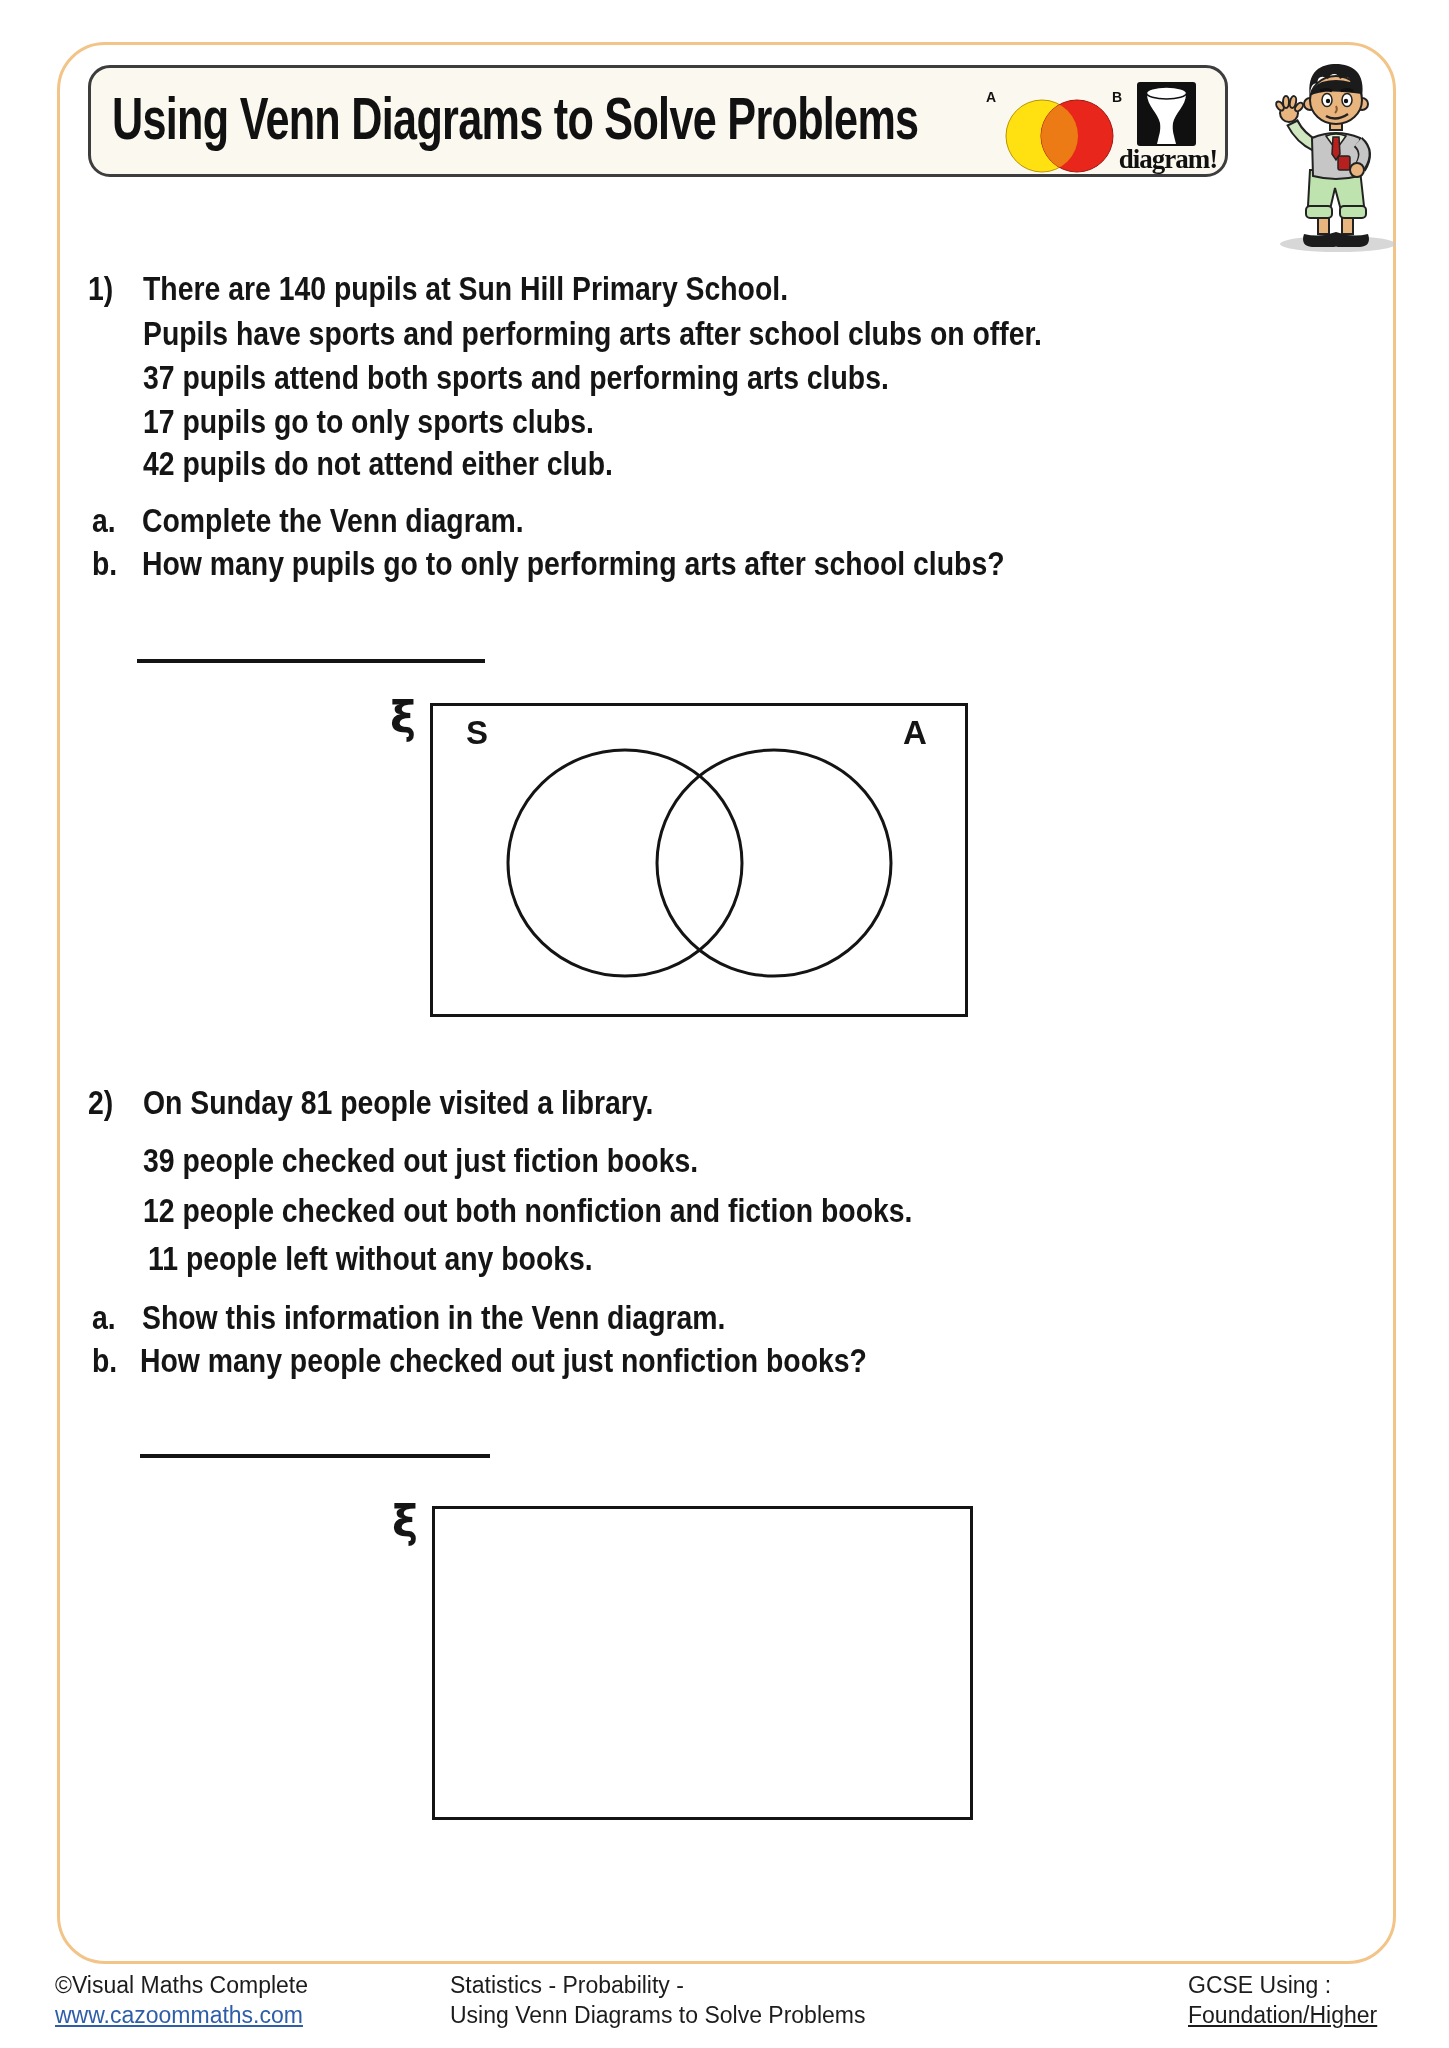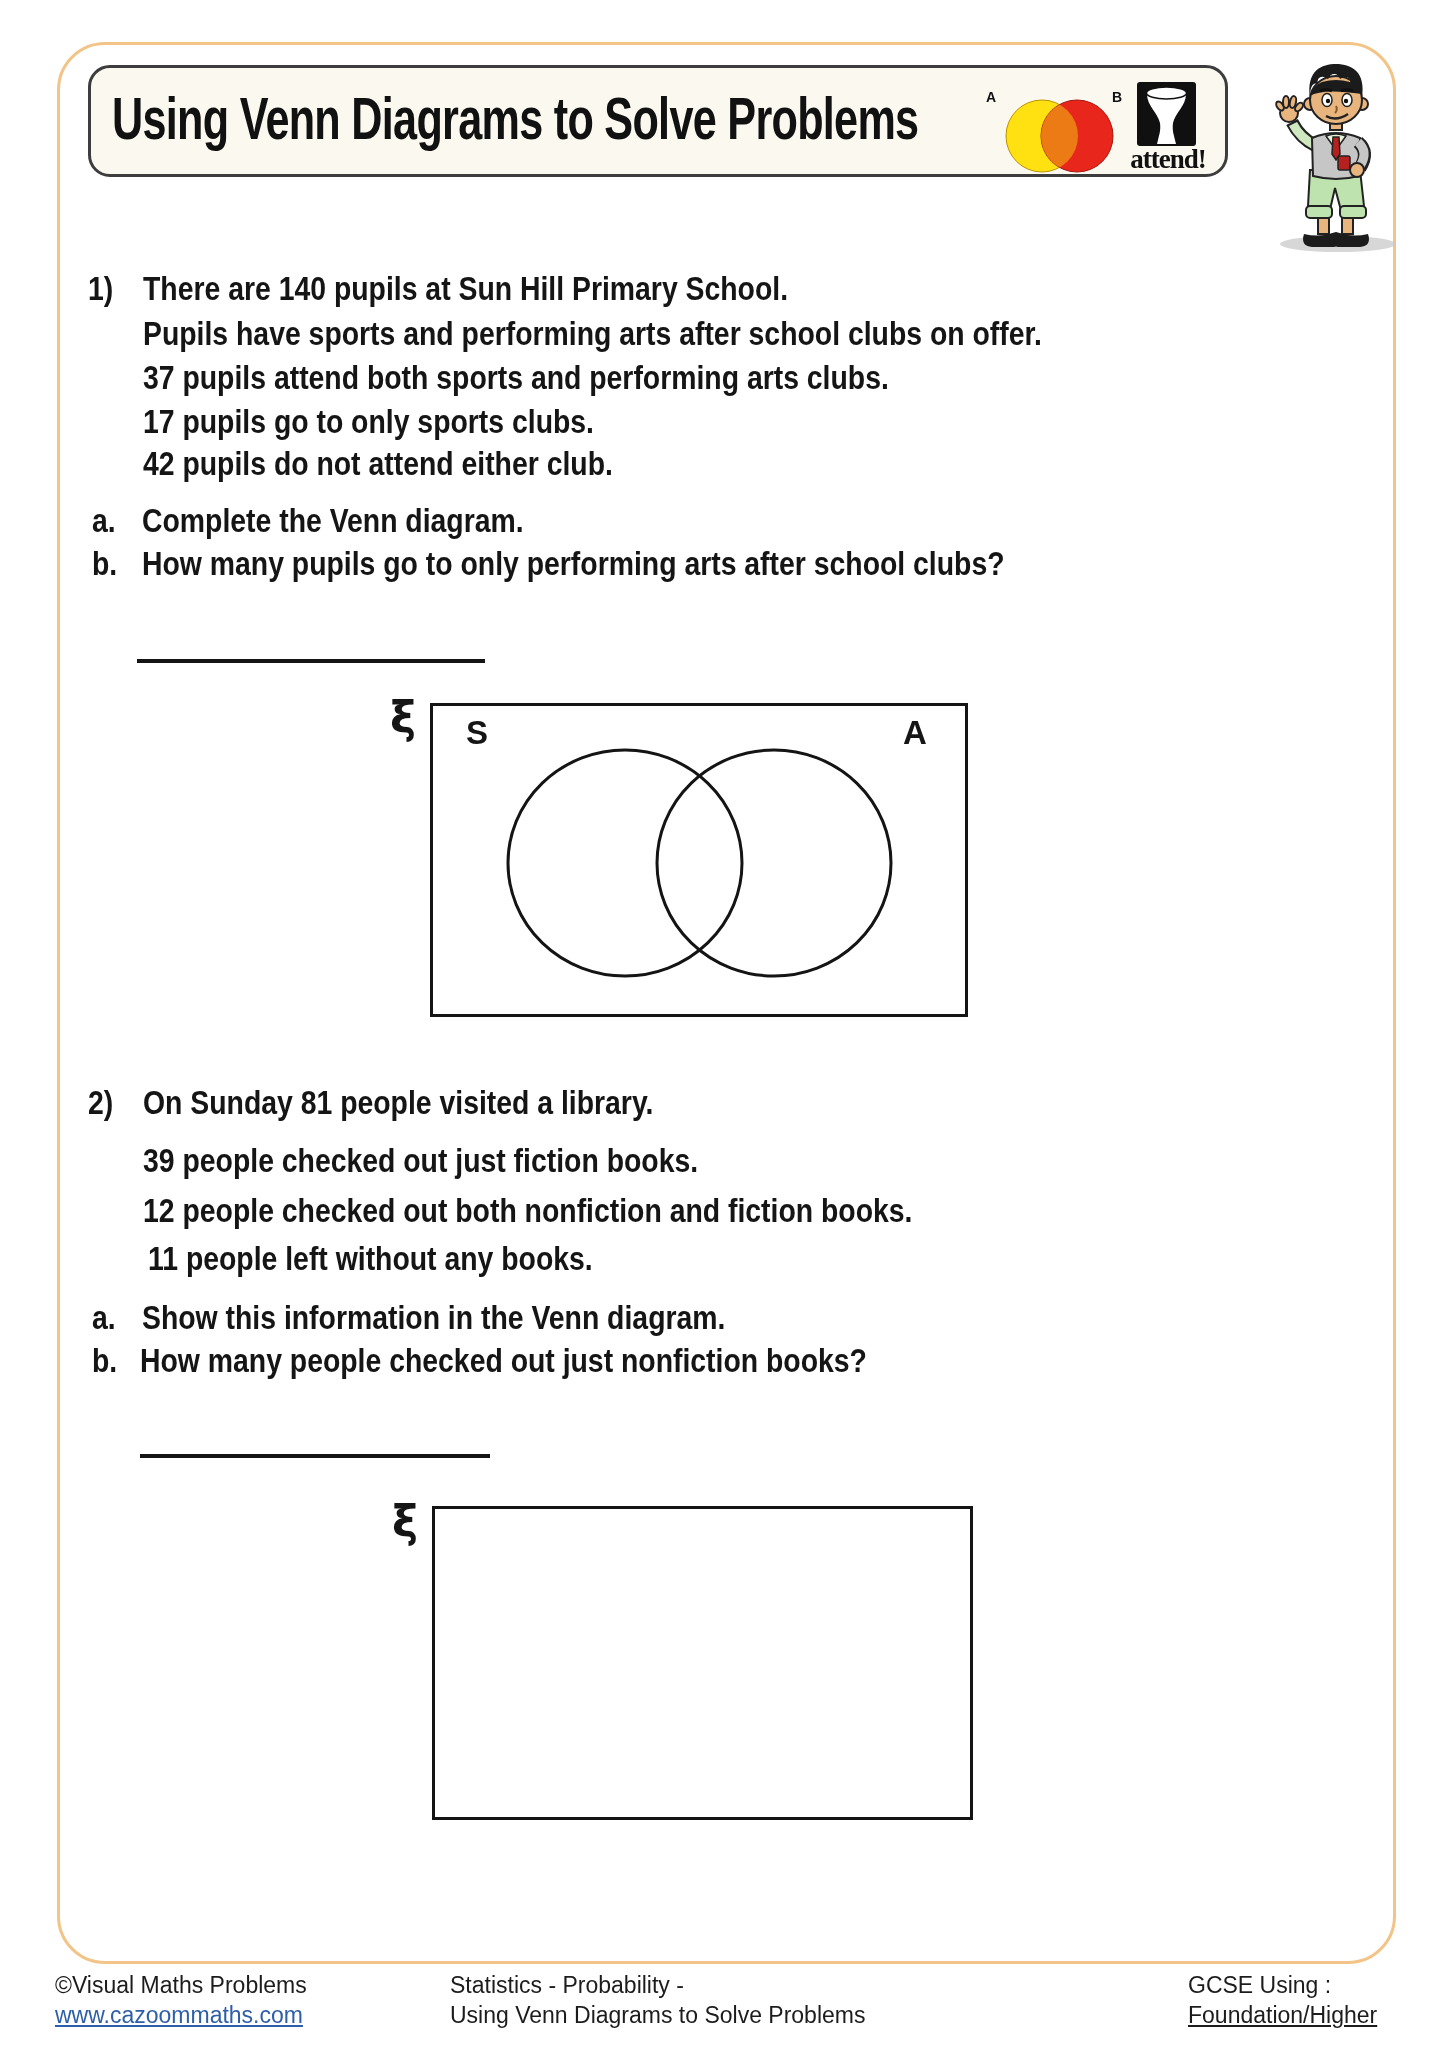--- a/index.html
+++ b/index.html
@@ -71,21 +71,21 @@
 </div>
 
 <div class="abs logo-box">
   <svg width="59" height="68" viewBox="0 0 59 68">
     <rect x="0" y="0" width="59" height="64" rx="3" fill="#101010"></rect>
     <path d="M10,12 C10,24 21,31 23,41 C24,49 22,53 21,58 L38,58 C37,53 35,49 36,41 C38,31 49,24 49,12 Z" fill="#ffffff"></path>
     <ellipse cx="29.5" cy="11" rx="20" ry="6" fill="#ffffff" stroke="#101010" stroke-width="1.5"></ellipse>
     <path d="M21,58 L38,58 L39,62 L20,62 Z" fill="#ffffff"></path>
   </svg>
 </div>
-<div class="abs logo-text">attend!</div>
+<div class="abs logo-text">diagram!</div>
 
 <div class="abs mascot">
   <svg width="150" height="195" viewBox="0 0 150 195">
     <ellipse cx="82" cy="186" rx="58" ry="8" fill="#c9c9c9" opacity="0.75"></ellipse>
 
     <rect x="62" y="142" width="11" height="34" fill="#E9B57E" stroke="#222" stroke-width="2"></rect>
     <rect x="86" y="142" width="11" height="34" fill="#E9B57E" stroke="#222" stroke-width="2"></rect>
 
     <path d="M48,176 q-4,12 8,13 l22,0 q6,-1 4,-8 l-2,-7 q-16,6 -32,2 z" fill="#1c1c1c"></path>
     <path d="M112,176 q4,12 -8,13 l-22,0 q-6,-1 -4,-8 l2,-7 q16,6 32,2 z" fill="#1c1c1c"></path>
@@ -165,20 +165,20 @@
 <div class="abs bodyline partcol" style="top:1300px;">a.</div>
 <div class="abs bodyline" style="left:142px;top:1300px;">Show this information in the Venn diagram.</div>
 <div class="abs bodyline partcol" style="top:1343px;">b.</div>
 <div class="abs bodyline" style="left:140px;top:1343px;">How many people checked out just nonfiction books?</div>
 
 <div class="abs answer-line" style="left:140px;top:1454px;width:350px;"></div>
 
 <div class="abs xi" style="left:392px;top:1500px;">ξ</div>
 <div class="abs venn-frame" style="left:432px;top:1506px;width:541px;height:314px;"></div>
 
-<div class="abs footline" style="left:55px;top:1972px;">©Visual Maths Problems</div>
+<div class="abs footline" style="left:55px;top:1972px;">©Visual Maths Complete</div>
 <div class="abs footline weblink" style="left:55px;top:2002px;">www.cazoommaths.com</div>
 
 <div class="abs footline footer-center" style="left:450px;top:1972px;">Statistics - Probability -</div>
 <div class="abs footline footer-center" style="left:450px;top:2002px;">Using Venn Diagrams to Solve Problems</div>
 
 <div class="abs footline" style="left:1188px;top:1972px;">GCSE Using :</div>
 <div class="abs footline" style="left:1188px;top:2002px;text-decoration:underline;">Foundation/Higher</div>
 
 </body></html>

